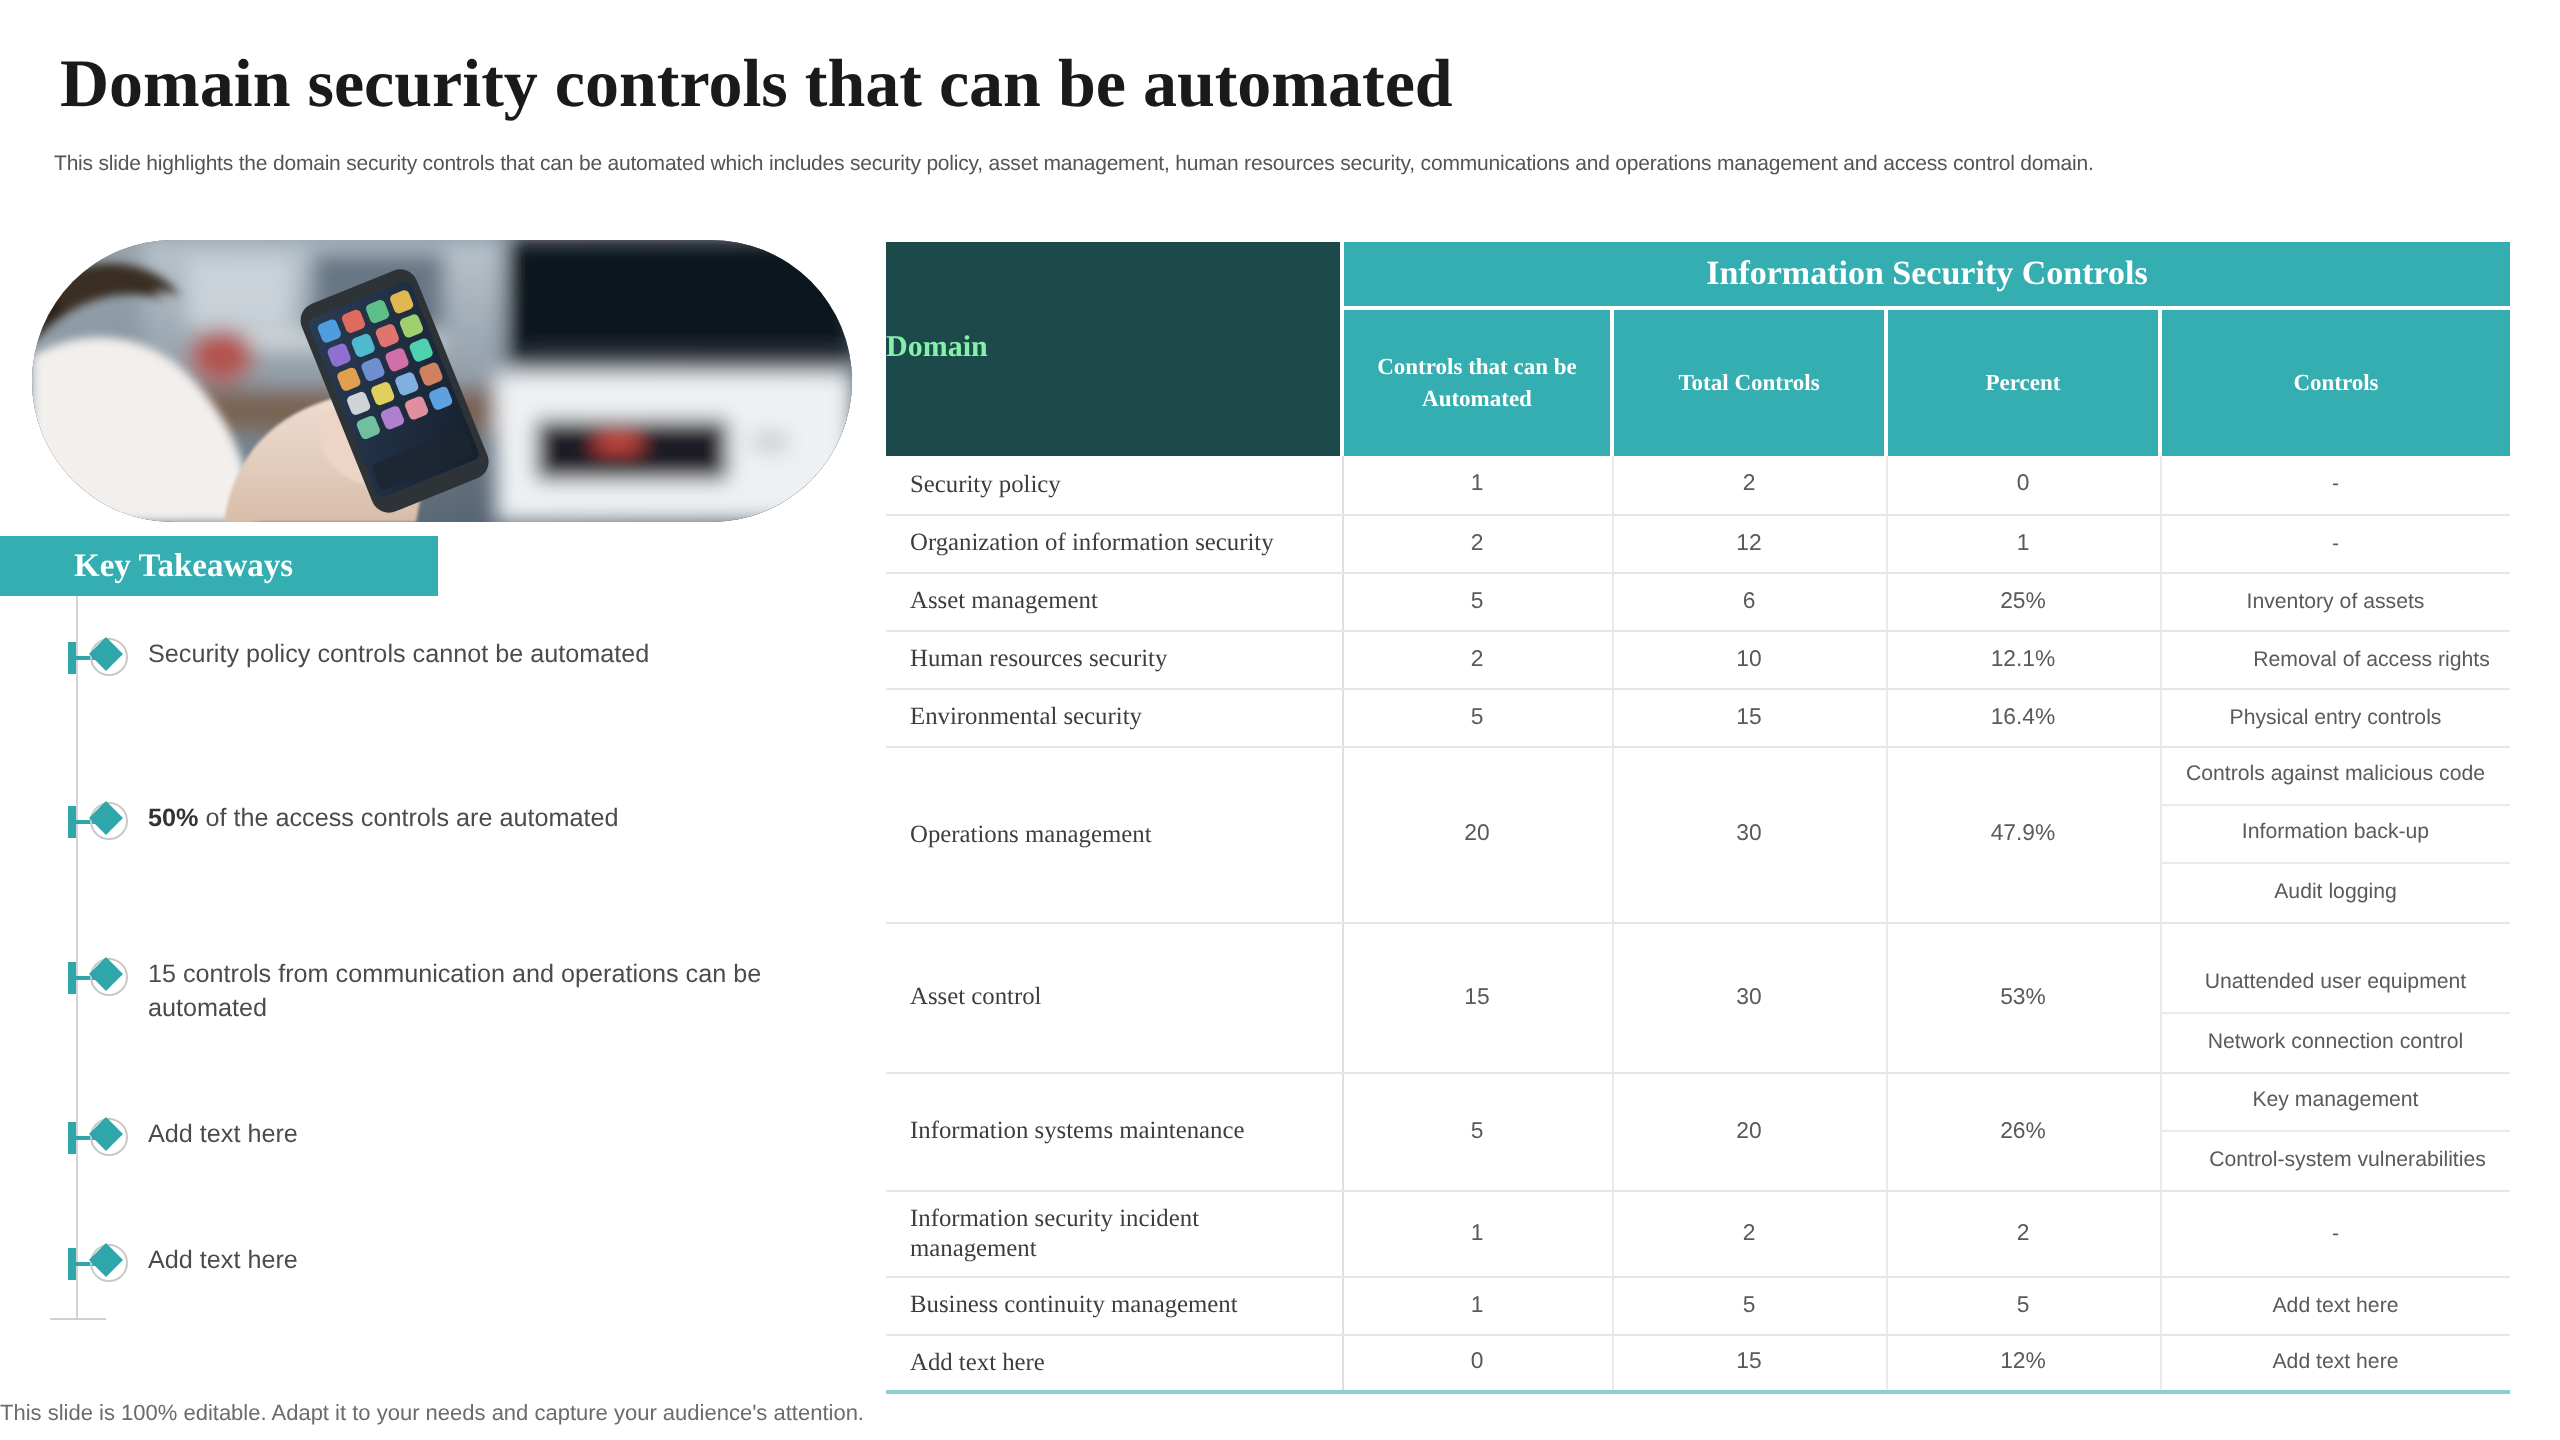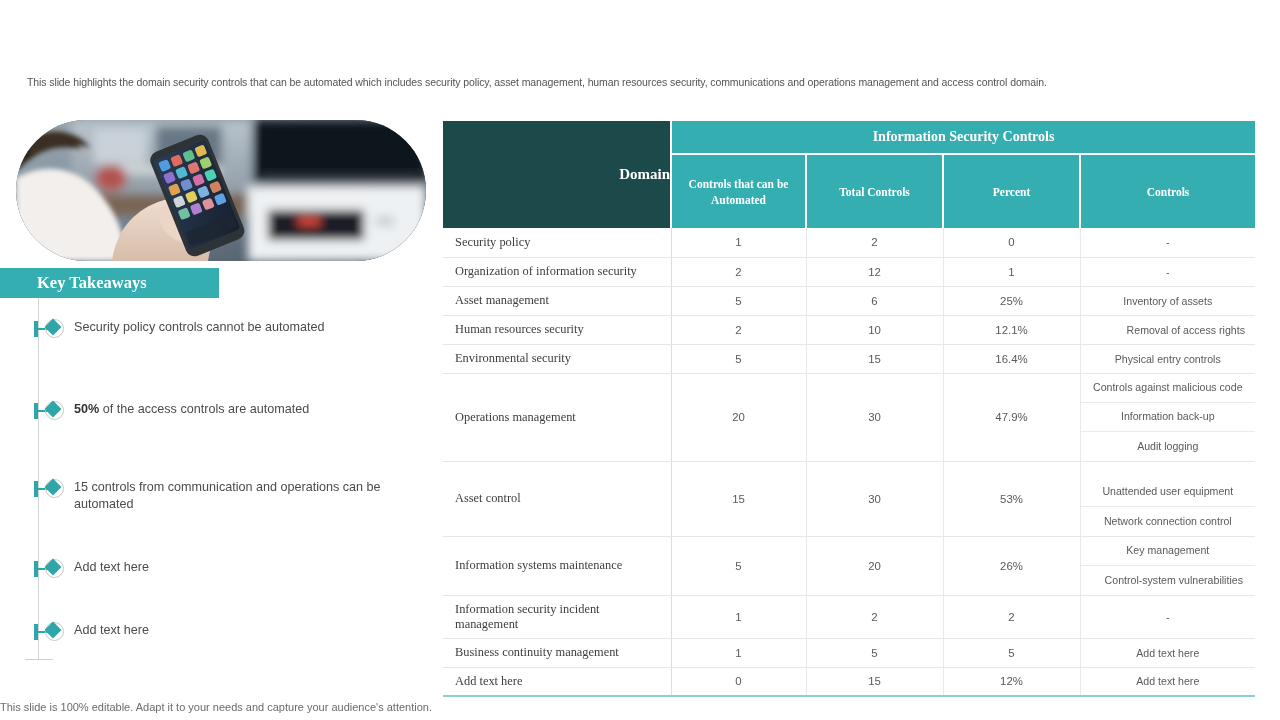--- a/index.html
+++ b/index.html
@@ -96,31 +96,31 @@
     border-collapse: collapse;
     table-layout: fixed;
   }
   .tbl col.c-domain  { width: 228px; }
   .tbl col.c-auto    { width: 135px; }
   .tbl col.c-total   { width: 137px; }
   .tbl col.c-percent { width: 137px; }
   .tbl col.c-ctrl    { width: 175px; }
 
   .th-domain {
-    background: #1c4a4a; color: #ffffff;
+    background: #1c4a4a; color: #86efac;
     font-family: "Liberation Serif", serif;
     font-weight: 700; font-size: 15px;
-    text-align: right; 
+    text-align: left; 
     vertical-align: middle;
     border-right: 2px solid #ffffff;
   }
   .th-group {
     background: #35aeb1; color: #fff;
     font-family: "Liberation Serif", serif;
-    font-weight: 700; font-size: 14px;
+    font-weight: 700; font-size: 17px;
     text-align: center; height: 33px;
     border-bottom: 2px solid #ffffff;
   }
   .th-sub {
     background: #35aeb1; color: #fff;
     font-family: "Liberation Serif", serif;
     font-weight: 700; font-size: 11.5px;
     text-align: center; height: 74px;
     line-height: 16px; padding: 0 8px;
     border-right: 2px solid #ffffff;
@@ -167,20 +167,21 @@
   .footer {
     position: absolute; left: 0; top: 701px; width: 1280px;
     text-align: left; font-size: 11px; color: #6b6b6b;
   }
 </style>
 </head>
 <body>
 
 <div class="slide">
 
+  <div class="page-title">Domain security controls that can be automated</div>
   <div class="page-subtitle">This slide highlights the domain security controls that can be automated which includes security policy, asset management, human resources security, communications and operations management and access control domain.</div>
 
   <div class="photo">
     <svg viewBox="0 0 410 141" preserveAspectRatio="xMidYMid slice">
       <defs>
         <linearGradient id="bgG" x1="0" y1="0" x2="1" y2="1">
           <stop offset="0%" stop-color="#9aa7b1"></stop>
           <stop offset="45%" stop-color="#7c8b98"></stop>
           <stop offset="100%" stop-color="#3d4a57"></stop>
         </linearGradient>

